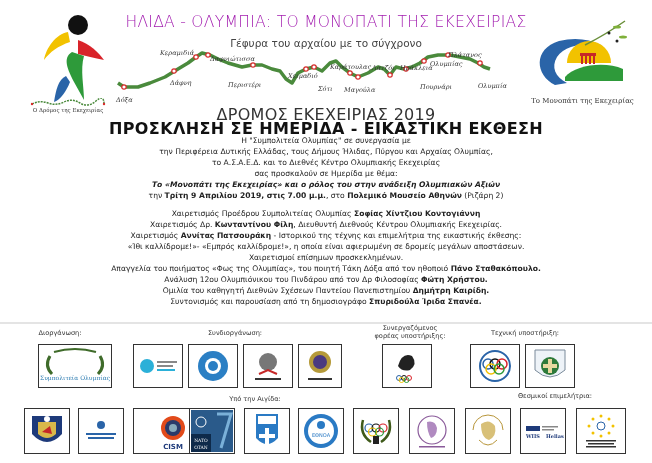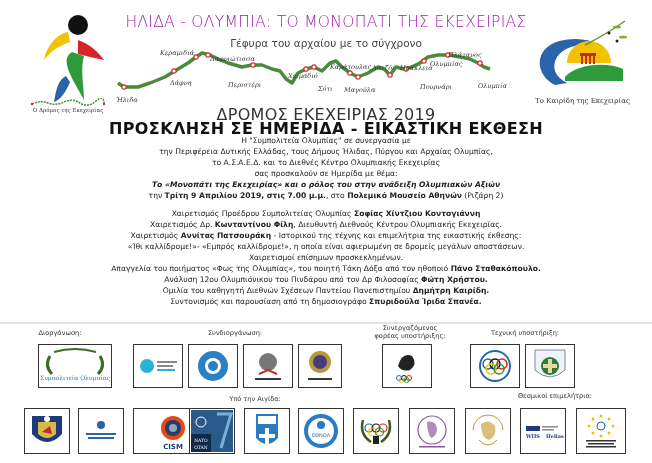--- a/index.html
+++ b/index.html
@@ -53,21 +53,21 @@
     <circle cx="204" cy="22" r="2.2"></circle>
       <circle cx="240" cy="28" r="2.2"></circle>
       <circle cx="248" cy="32" r="2.2"></circle>
     <circle cx="280" cy="30" r="2.2"></circle>
       <circle cx="296" cy="24" r="2.2"></circle>
       <circle cx="314" cy="16" r="2.2"></circle>
     <circle cx="338" cy="10" r="2.2"></circle>
       <circle cx="370" cy="18" r="2.2"></circle>
   </g>
 </svg>
-<div class="abs route-label" style="left:116px;top:96px;">Ήλιδα</div>
+<div class="abs route-label" style="left:116px;top:96px;">Δόξα</div>
 <div class="abs route-label" style="left:170px;top:79px;">Δάφνη</div>
 <div class="abs route-label" style="left:160px;top:49px;">Κεραμιδιά</div>
 <div class="abs route-label" style="left:210px;top:55px;">Δαφνιώτισσα</div>
 <div class="abs route-label" style="left:228px;top:81px;">Περιστέρι</div>
 <div class="abs route-label" style="left:288px;top:72px;">Χειμαδιό</div>
 <div class="abs route-label" style="left:318px;top:85px;">Σότι</div>
 <div class="abs route-label" style="left:330px;top:63px;">Καράτουλας</div>
 <div class="abs route-label" style="left:344px;top:86px;">Μαγούλα</div>
 <div class="abs route-label" style="left:372px;top:64px;">Λατζόι</div>
 <div class="abs route-label" style="left:400px;top:64px;">Ηράκλεια</div>
@@ -85,21 +85,21 @@
     <rect x="56" y="41" width="2" height="8" fill="#c62828"></rect>
       <rect x="60" y="41" width="2" height="8" fill="#c62828"></rect>
     <rect x="64" y="41" width="2" height="8" fill="#c62828"></rect>
       <rect x="68" y="41" width="2" height="8" fill="#c62828"></rect>
     <path d="M60 30 Q80 20 100 6" stroke="#6a8f3a" stroke-width="1.5" fill="none"></path>
     <ellipse cx="92" cy="12" rx="4" ry="1.5" fill="#7fb03a"></ellipse>
       <ellipse cx="98" cy="22" rx="4" ry="1.5" fill="#7fb03a"></ellipse>
     <circle cx="84" cy="18" r="1.5" fill="#222"></circle>
       <circle cx="92" cy="26" r="1.5" fill="#222"></circle>
   </svg>
-  <div class="abs right-caption" style="left:0;top:82px;width:115px;text-align:center;">Το Καιρίδη της Εκεχειρίας</div>
+  <div class="abs right-caption" style="left:0;top:82px;width:115px;text-align:center;">Το Μονοπάτι της Εκεχειρίας</div>
 </div>
 
 <div class="abs event-series">ΔΡΟΜΟΣ ΕΚΕΧΕΙΡΙΑΣ 2019</div>
 <div class="abs event-title">ΠΡΟΣΚΛΗΣΗ ΣΕ ΗΜΕΡΙΔΑ - ΕΙΚΑΣΤΙΚΗ ΕΚΘΕΣΗ</div>
 
 <div class="abs body-text" style="top:136px;">Η "Συμπολιτεία Ολυμπίας" σε συνεργασία με</div>
 <div class="abs body-text" style="top:147px;">την Περιφέρεια Δυτικής Ελλάδας, τους Δήμους Ήλιδας, Πύργου και Αρχαίας Ολυμπίας,</div>
 <div class="abs body-text" style="top:158px;">το Α.Σ.Α.Ε.Δ. και το Διεθνές Κέντρο Ολυμπιακής Εκεχειρίας</div>
 <div class="abs body-text" style="top:169px;">σας προσκαλούν σε Ημερίδα με θέμα:</div>
 <div class="abs body-text" style="top:180px;font-weight:bold;font-style:italic;">Το «Μονοπάτι της Εκεχειρίας» και ο ρόλος του στην ανάδειξη Ολυμπιακών Αξιών</div>

